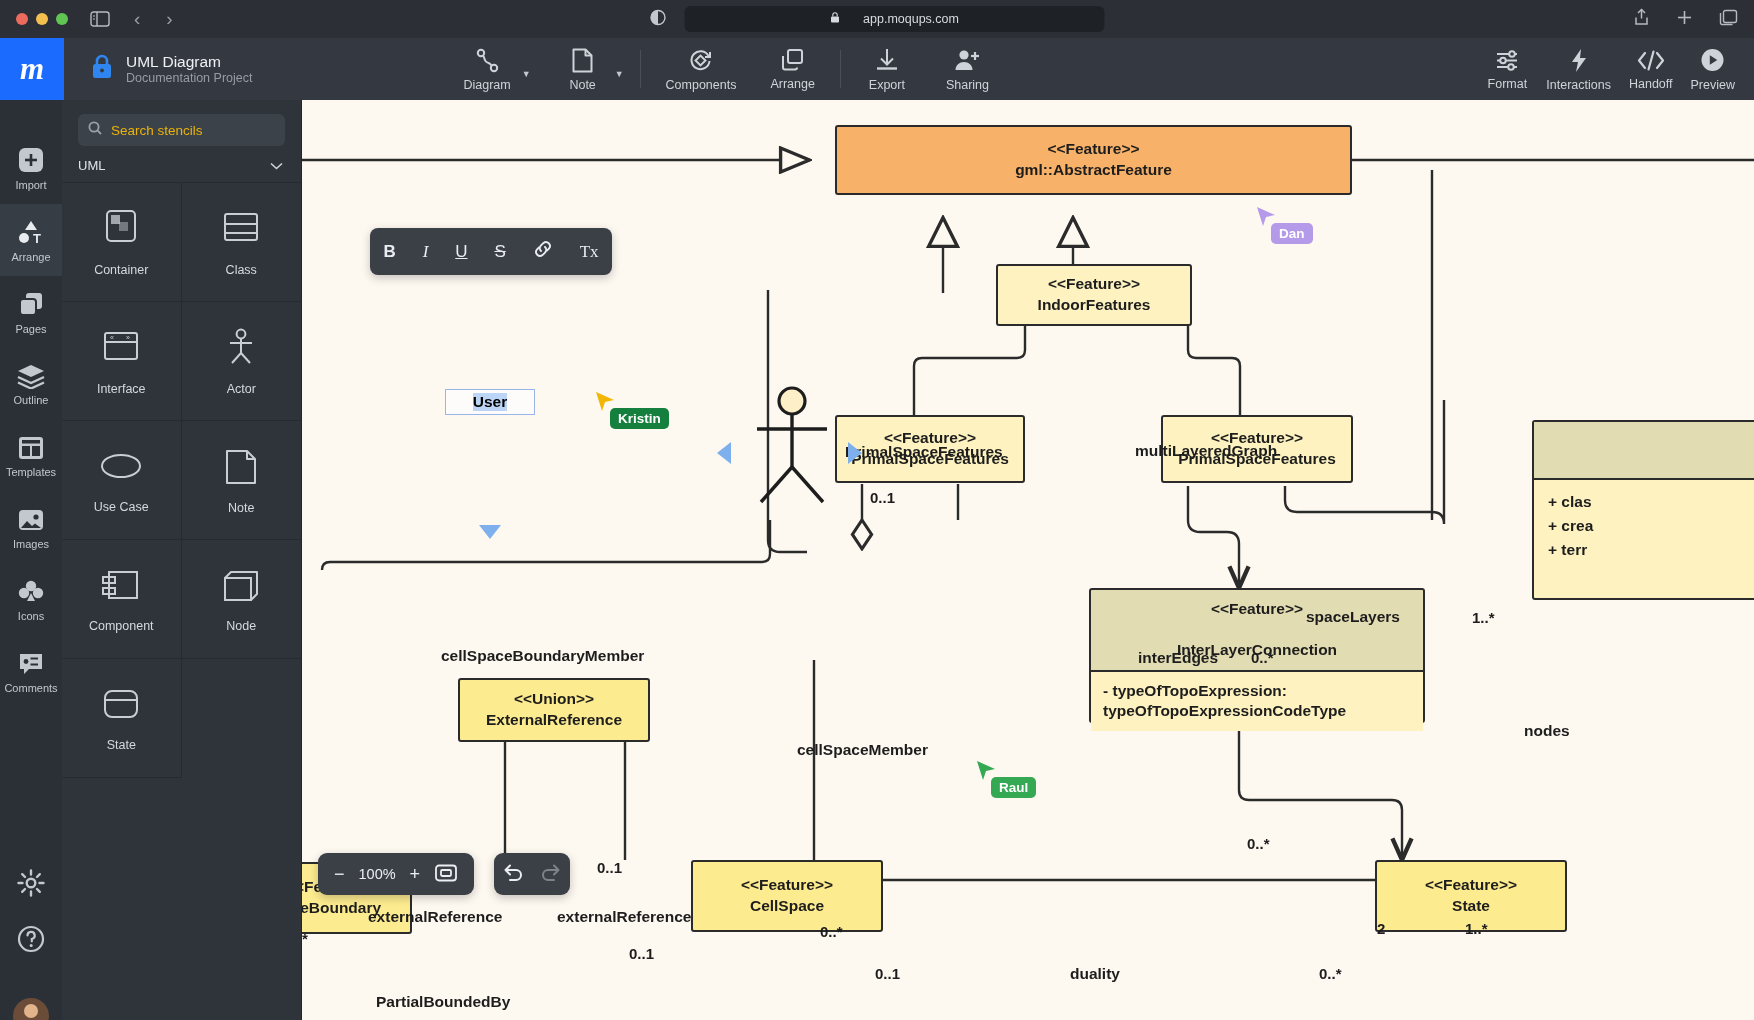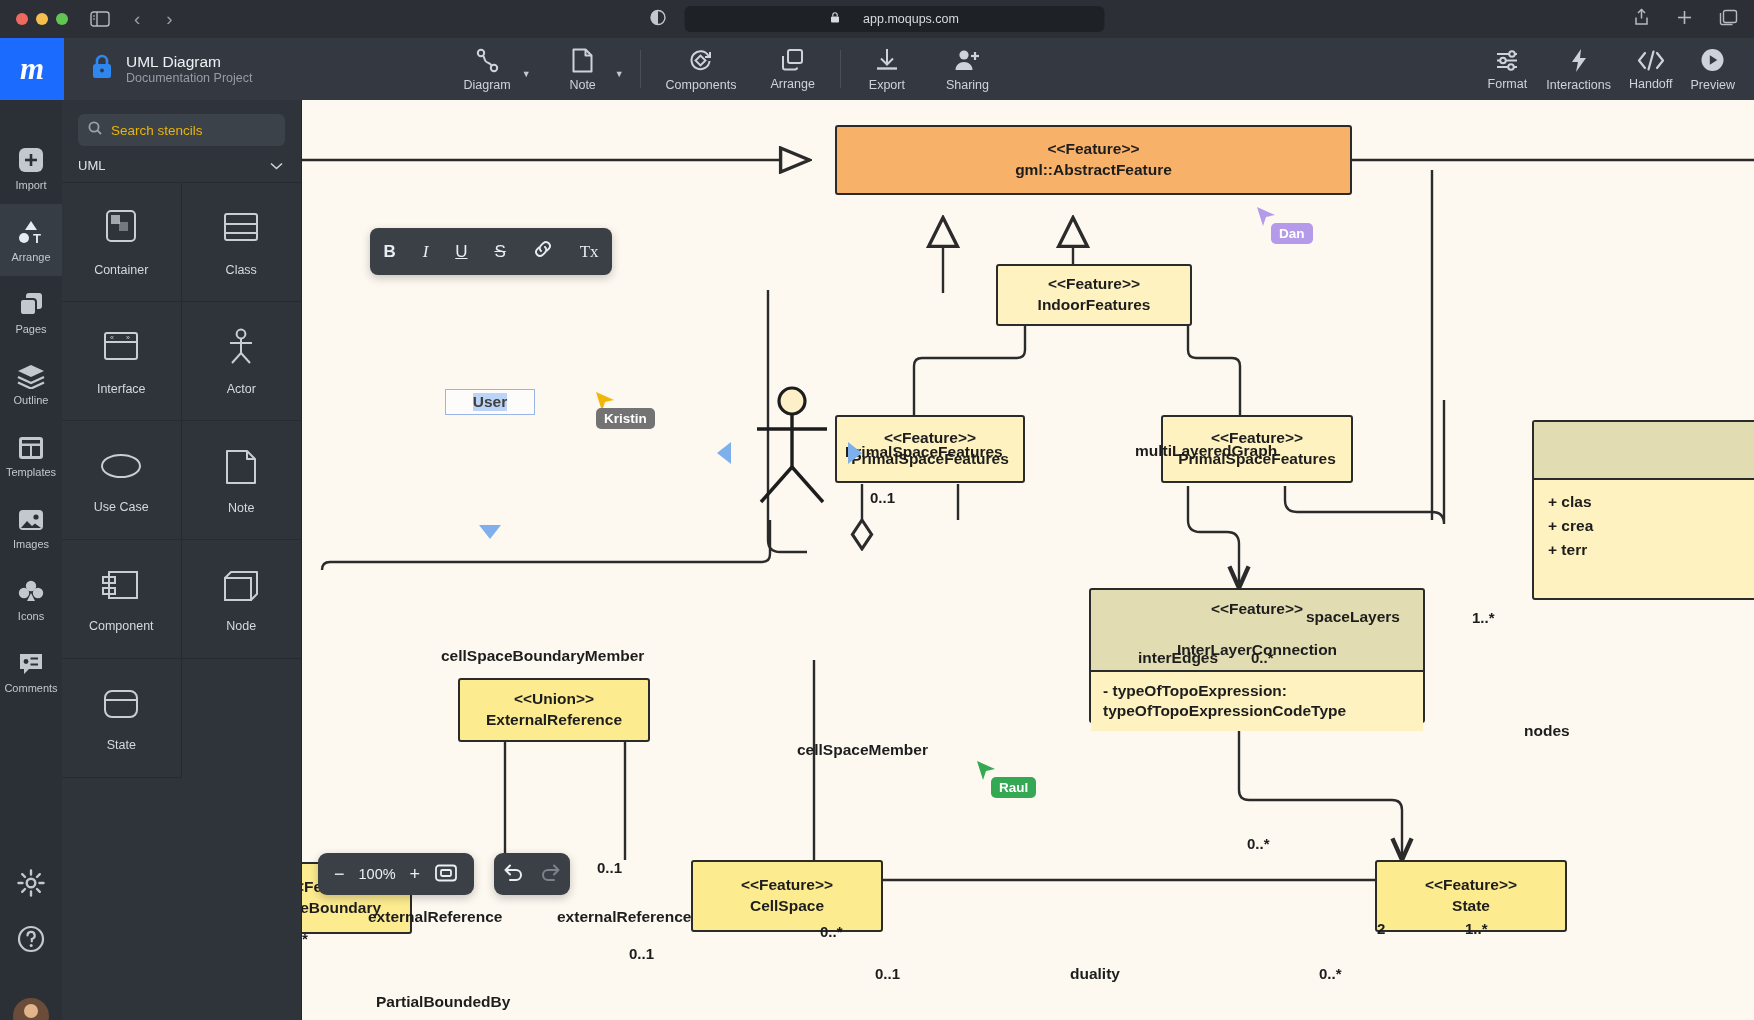--- a/index.html
+++ b/index.html
@@ -95,21 +95,21 @@
   .fmt-bar { position:absolute; left:370px; top:228px; width:242px; height:47px;
     background:#3b4047; border-radius:8px; display:flex; align-items:center;
     justify-content:space-around; box-shadow:0 3px 10px rgba(0,0,0,.22); }
   .fmt-bar span { color:#e9edf1; font-size:17px; }
 
   
   .actor-wrap { position:absolute; left:440px; top:285px; width:100px; height:160px; }
   .user-box { position:absolute; left:445px; top:389px; width:90px; height:26px;
     border:1px solid #9ab6e8; background:#fdfcfa; display:flex; align-items:center;
     justify-content:center; }
-  .user-box .t { background:#bcd4f5; color:#404040; font-weight:700; font-size:15.5px; }
+  .user-box .t { background:#bcd4f5; color:#000000; font-weight:700; font-size:15.5px; }
 
   
   .cursor { position:absolute; }
   .cur-tag { position:absolute; border-radius:5px; color:#fff; font-size:13.5px;
     font-weight:700; padding:3px 8px; white-space:nowrap; }
 
   
   .zoombar { position:absolute; left:318px; top:853px; height:42px; background:#3b4047;
     border-radius:9px; display:flex; align-items:center; gap:14px; padding:0 16px;
     color:#eceff2; font-size:14.5px; box-shadow:0 3px 10px rgba(0,0,0,.22); }
@@ -637,21 +637,21 @@
   <div class="cursor" style="left:953px; top:105px;">
     <svg width="24" height="24" viewBox="0 0 24 24">
         <path d="M2 2 L20 10 L11 12 L8 21 z" fill="#b49ae8"></path>
       </svg>
     <div class="cur-tag" style="left:16px; top:18px; background:#b49ae8;">Dan</div>
   </div>
   <div class="cursor" style="left:292px; top:290px;">
     <svg width="24" height="24" viewBox="0 0 24 24">
         <path d="M2 2 L20 10 L11 12 L8 21 z" fill="#f2b705"></path>
       </svg>
-    <div class="cur-tag" style="left:2px; top:18px; background:#737373;">Kristin</div>
+    <div class="cur-tag" style="left:16px; top:18px; background:#15803d;">Kristin</div>
   </div>
   <div class="cursor" style="left:673px; top:659px;">
     <svg width="24" height="24" viewBox="0 0 24 24">
         <path d="M2 2 L20 10 L11 12 L8 21 z" fill="#34a853"></path>
       </svg>
     <div class="cur-tag" style="left:16px; top:18px; background:#34a853;">Raul</div>
   </div>
 </div>
 
 <div class="fmt-bar">

